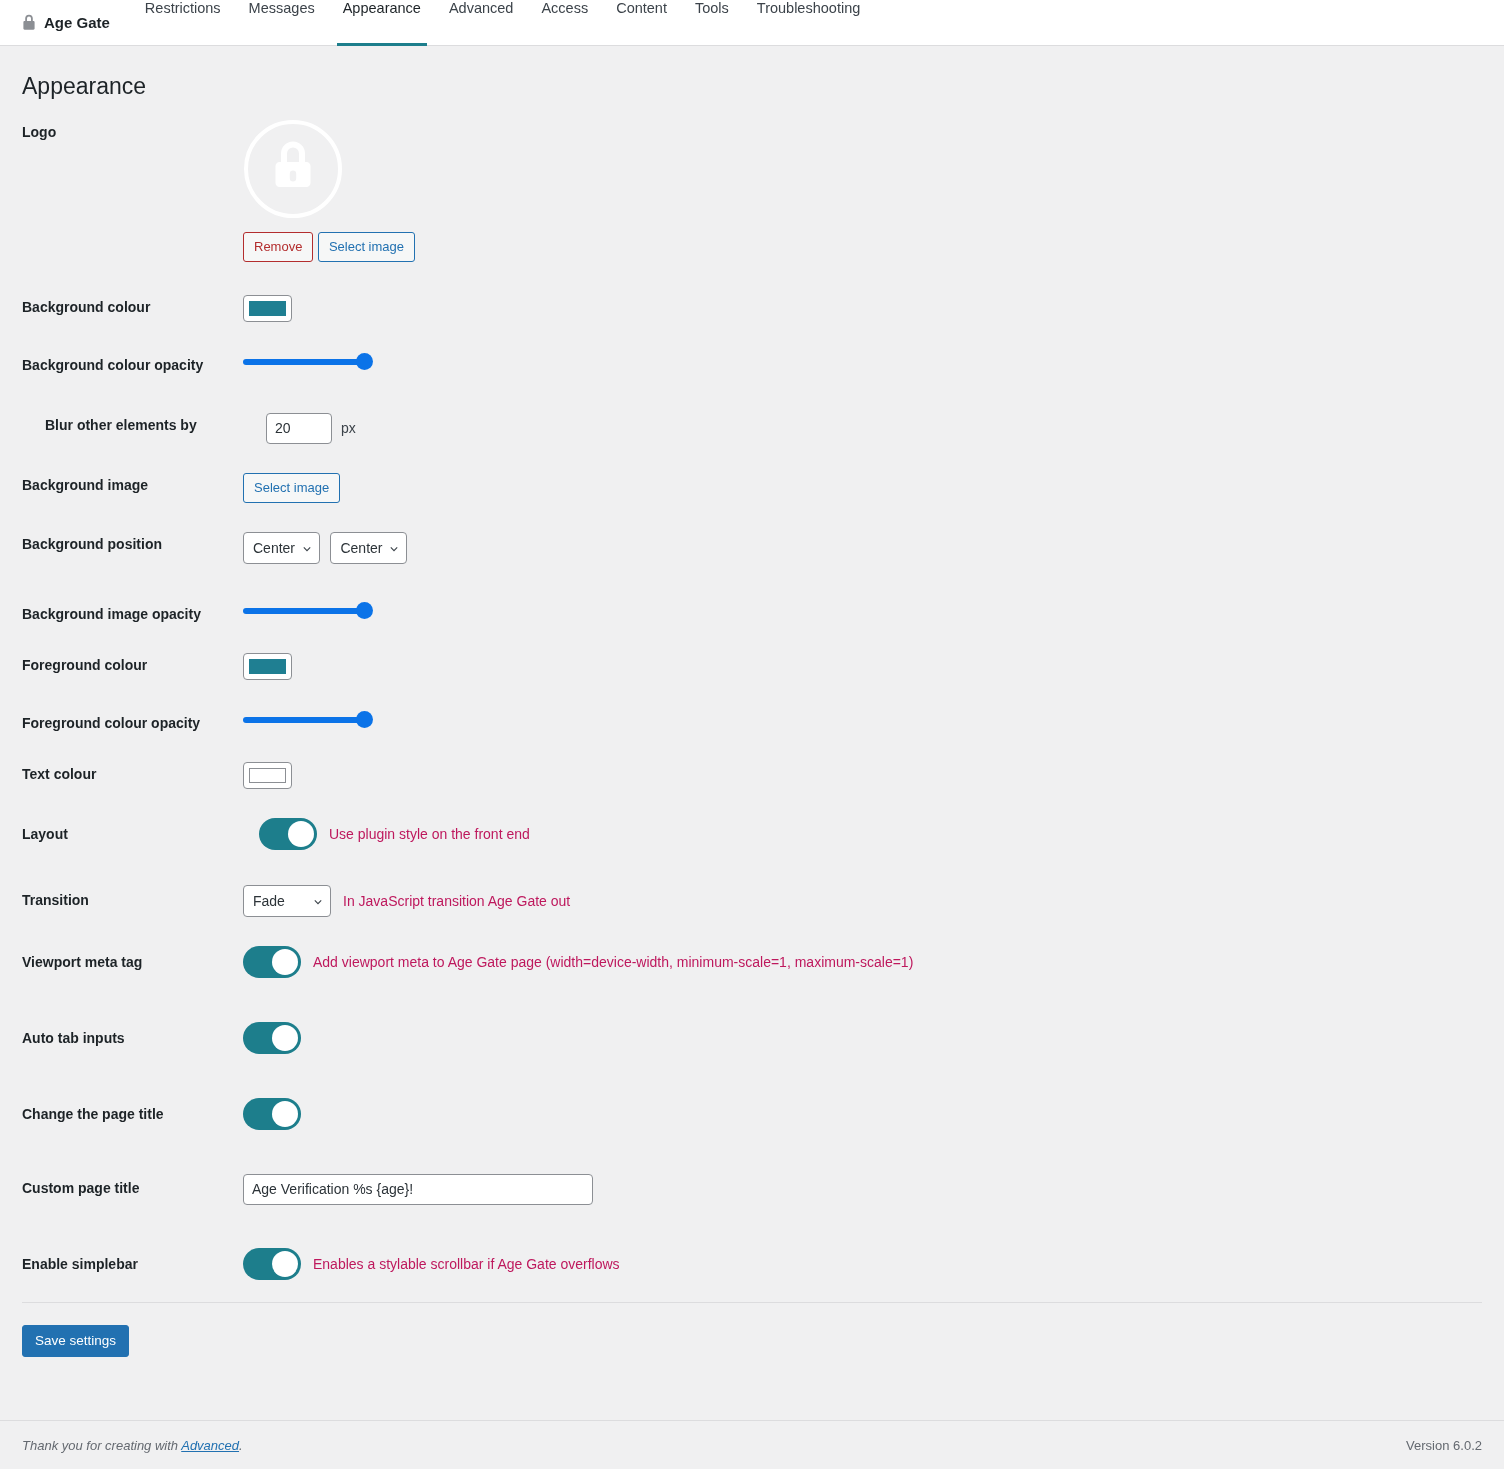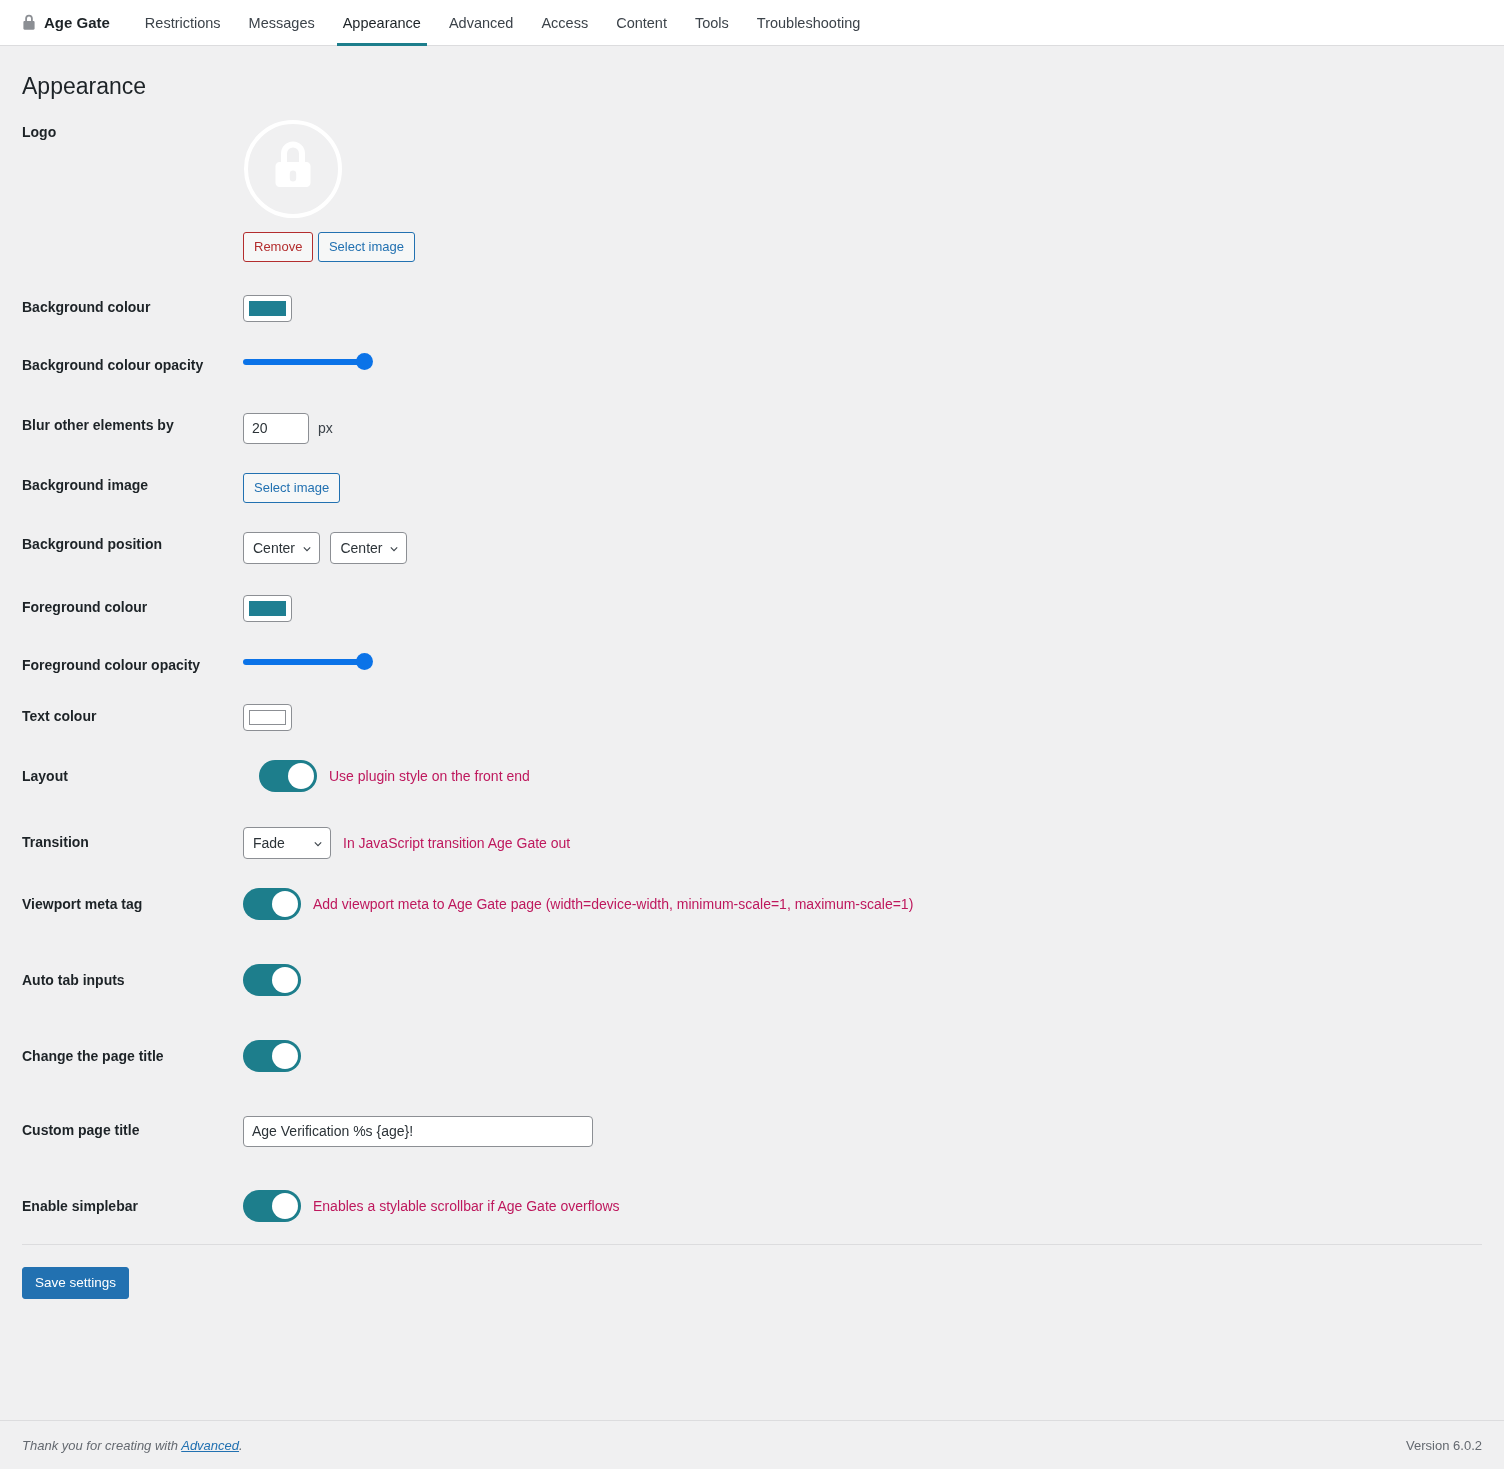--- a/index.html
+++ b/index.html
@@ -22,21 +22,21 @@
     position:relative;
   }
   .brand{
     display:flex; align-items:center; gap:8px;
     font-size:15px; font-weight:bold; color:#1d2327;
     margin-right:21px; height:46px;
   }
   .brand .lock-ico{ display:flex; align-items:center; }
   .nav-tabs{ display:flex; align-items:stretch; height:46px; }
   .nav-tab{
-    display:flex; align-items:center;
+    display:flex; align-items:flex-start;
     padding:0 14px; height:46px;
     font-size:14.5px; color:#3c434a;
     cursor:pointer; position:relative;
     white-space:nowrap;
   }
   .nav-tab.active{ color:#1d2327; }
   .nav-tab.active:after{
     content:""; position:absolute; left:8px; right:8px; bottom:0;
     height:3px; background:#1d7e8c;
   }
@@ -228,21 +228,21 @@
     <div class="row" style="margin-top:31px;">
       <div class="row-label">Background colour opacity</div>
       <div class="row-field">
         <div class="slider">
           <div class="track"></div>
           <div class="thumb"></div>
         </div>
       </div>
     </div>
 
-    <div class="row" style="margin-top:40px;">
+    <div class="row" style="margin-top:40px;margin-left:23px;">
       <div class="row-label">Blur other elements by</div>
       <div class="row-field field-inline">
         <input class="text-input input-num" type="text" value="20" style="">
         <span class="unit">px</span>
       </div>
     </div>
 
     <div class="row" style="margin-top:29px;">
       <div class="row-label">Background image</div>
       <div class="row-field">
@@ -261,20 +261,29 @@
         </span>
         <span class="select sel-center" style="margin-left:6px;">
           <span>Center</span>
           <svg class="chev" viewBox="0 0 10 6">
               <path d="M1 1l4 4 4-4" stroke="#3c434a" stroke-width="1.4" fill="none"></path>
             </svg>
         </span>
       </div>
     </div>
 
+    <div class="row" style="margin-top:38px;">
+      <div class="row-label">Background image opacity</div>
+      <div class="row-field">
+        <div class="slider">
+          <div class="track"></div>
+          <div class="thumb"></div>
+        </div>
+      </div>
+    </div>
 
     <div class="row" style="margin-top:31px;">
       <div class="row-label">Foreground colour</div>
       <div class="row-field">
         <div class="swatch-wrap">
           <div class="swatch-inner" style="background: rgb(31, 127, 146);"></div>
         </div>
       </div>
     </div>
 

